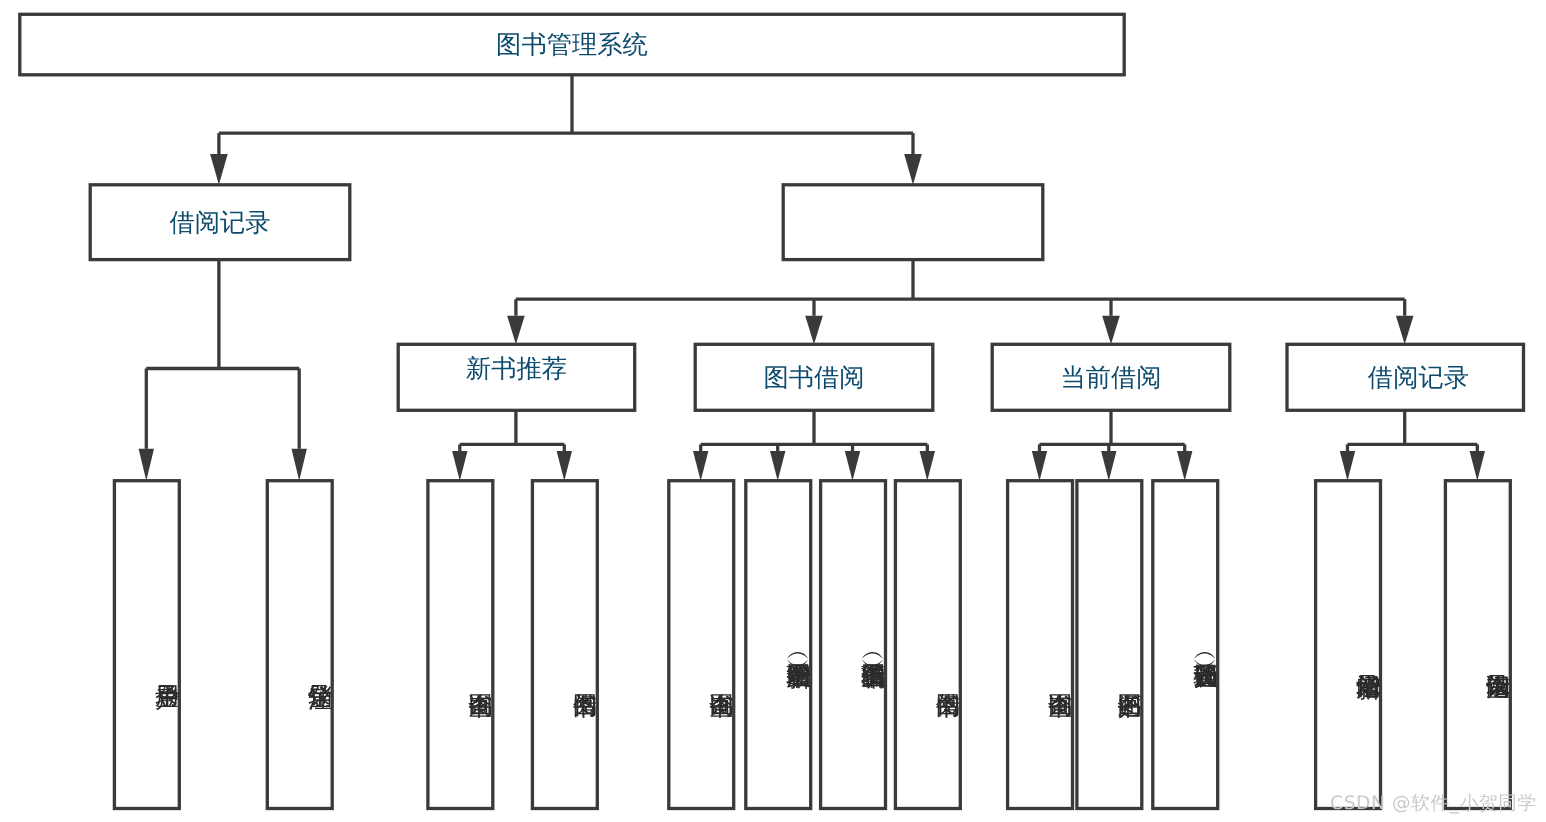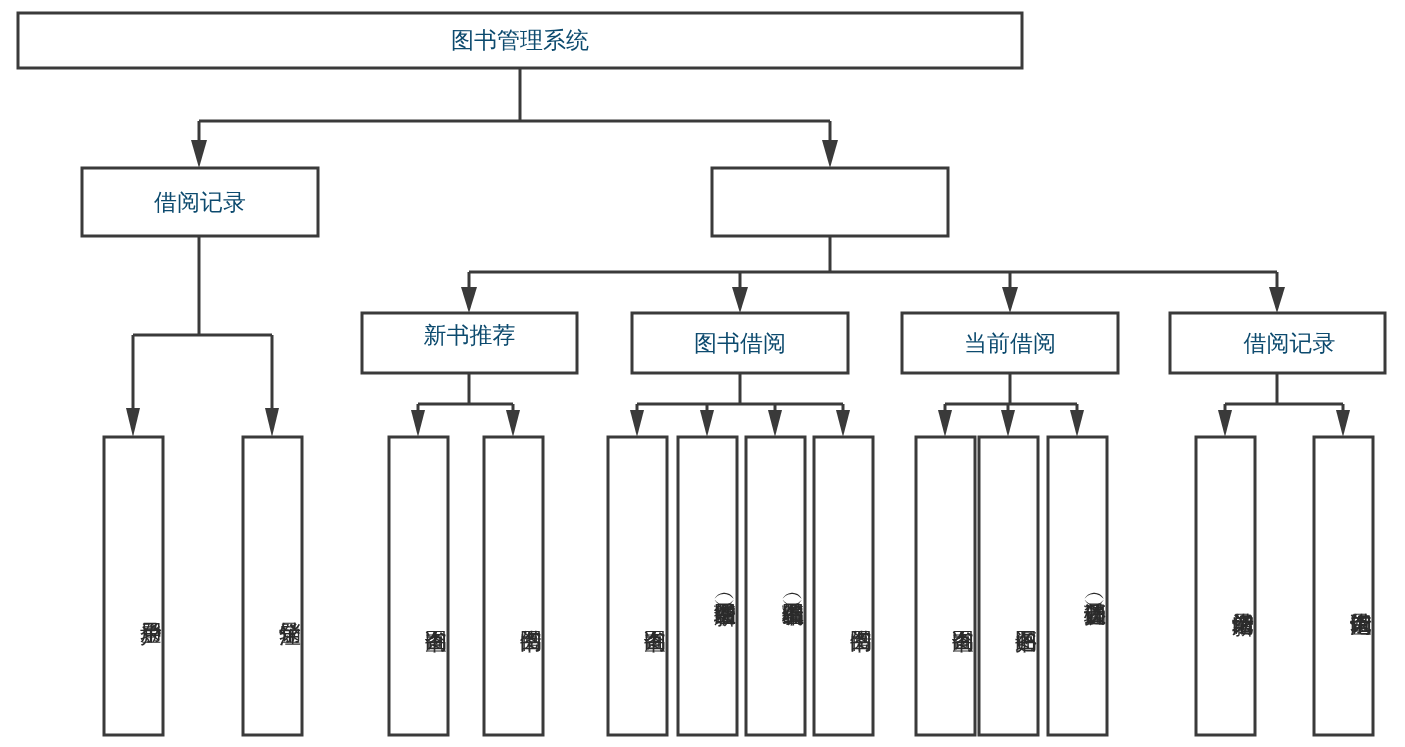--- a/index.html
+++ b/index.html
@@ -196,14 +196,15 @@
   <div class="vlabel-wrap" style="left:746px; top:443px; width:59px; height:285px;">编辑图书（管理员）</div>
   <div class="vlabel-wrap" style="left:814px; top:500px; width:59px; height:225px;">借阅图书</div>
 
   <div class="vlabel-wrap" style="left:916px; top:500px; width:59px; height:225px;">查询图书</div>
   <div class="vlabel-wrap" style="left:979px; top:500px; width:59px; height:225px;">归还图书</div>
   <div class="vlabel-wrap" style="left:1048px; top:443px; width:59px; height:285px;">确认归还（管理员）</div>
 
   <div class="vlabel-wrap" style="left:1196px; top:463px; width:59px; height:265px;">新增借阅记录</div>
   <div class="vlabel-wrap" style="left:1314px; top:463px; width:59px; height:265px;">查询借阅记录</div>
 
+  <div class="watermark">CSDN @软件_小贺同学</div>
 
 </div>
 
 </body></html>

